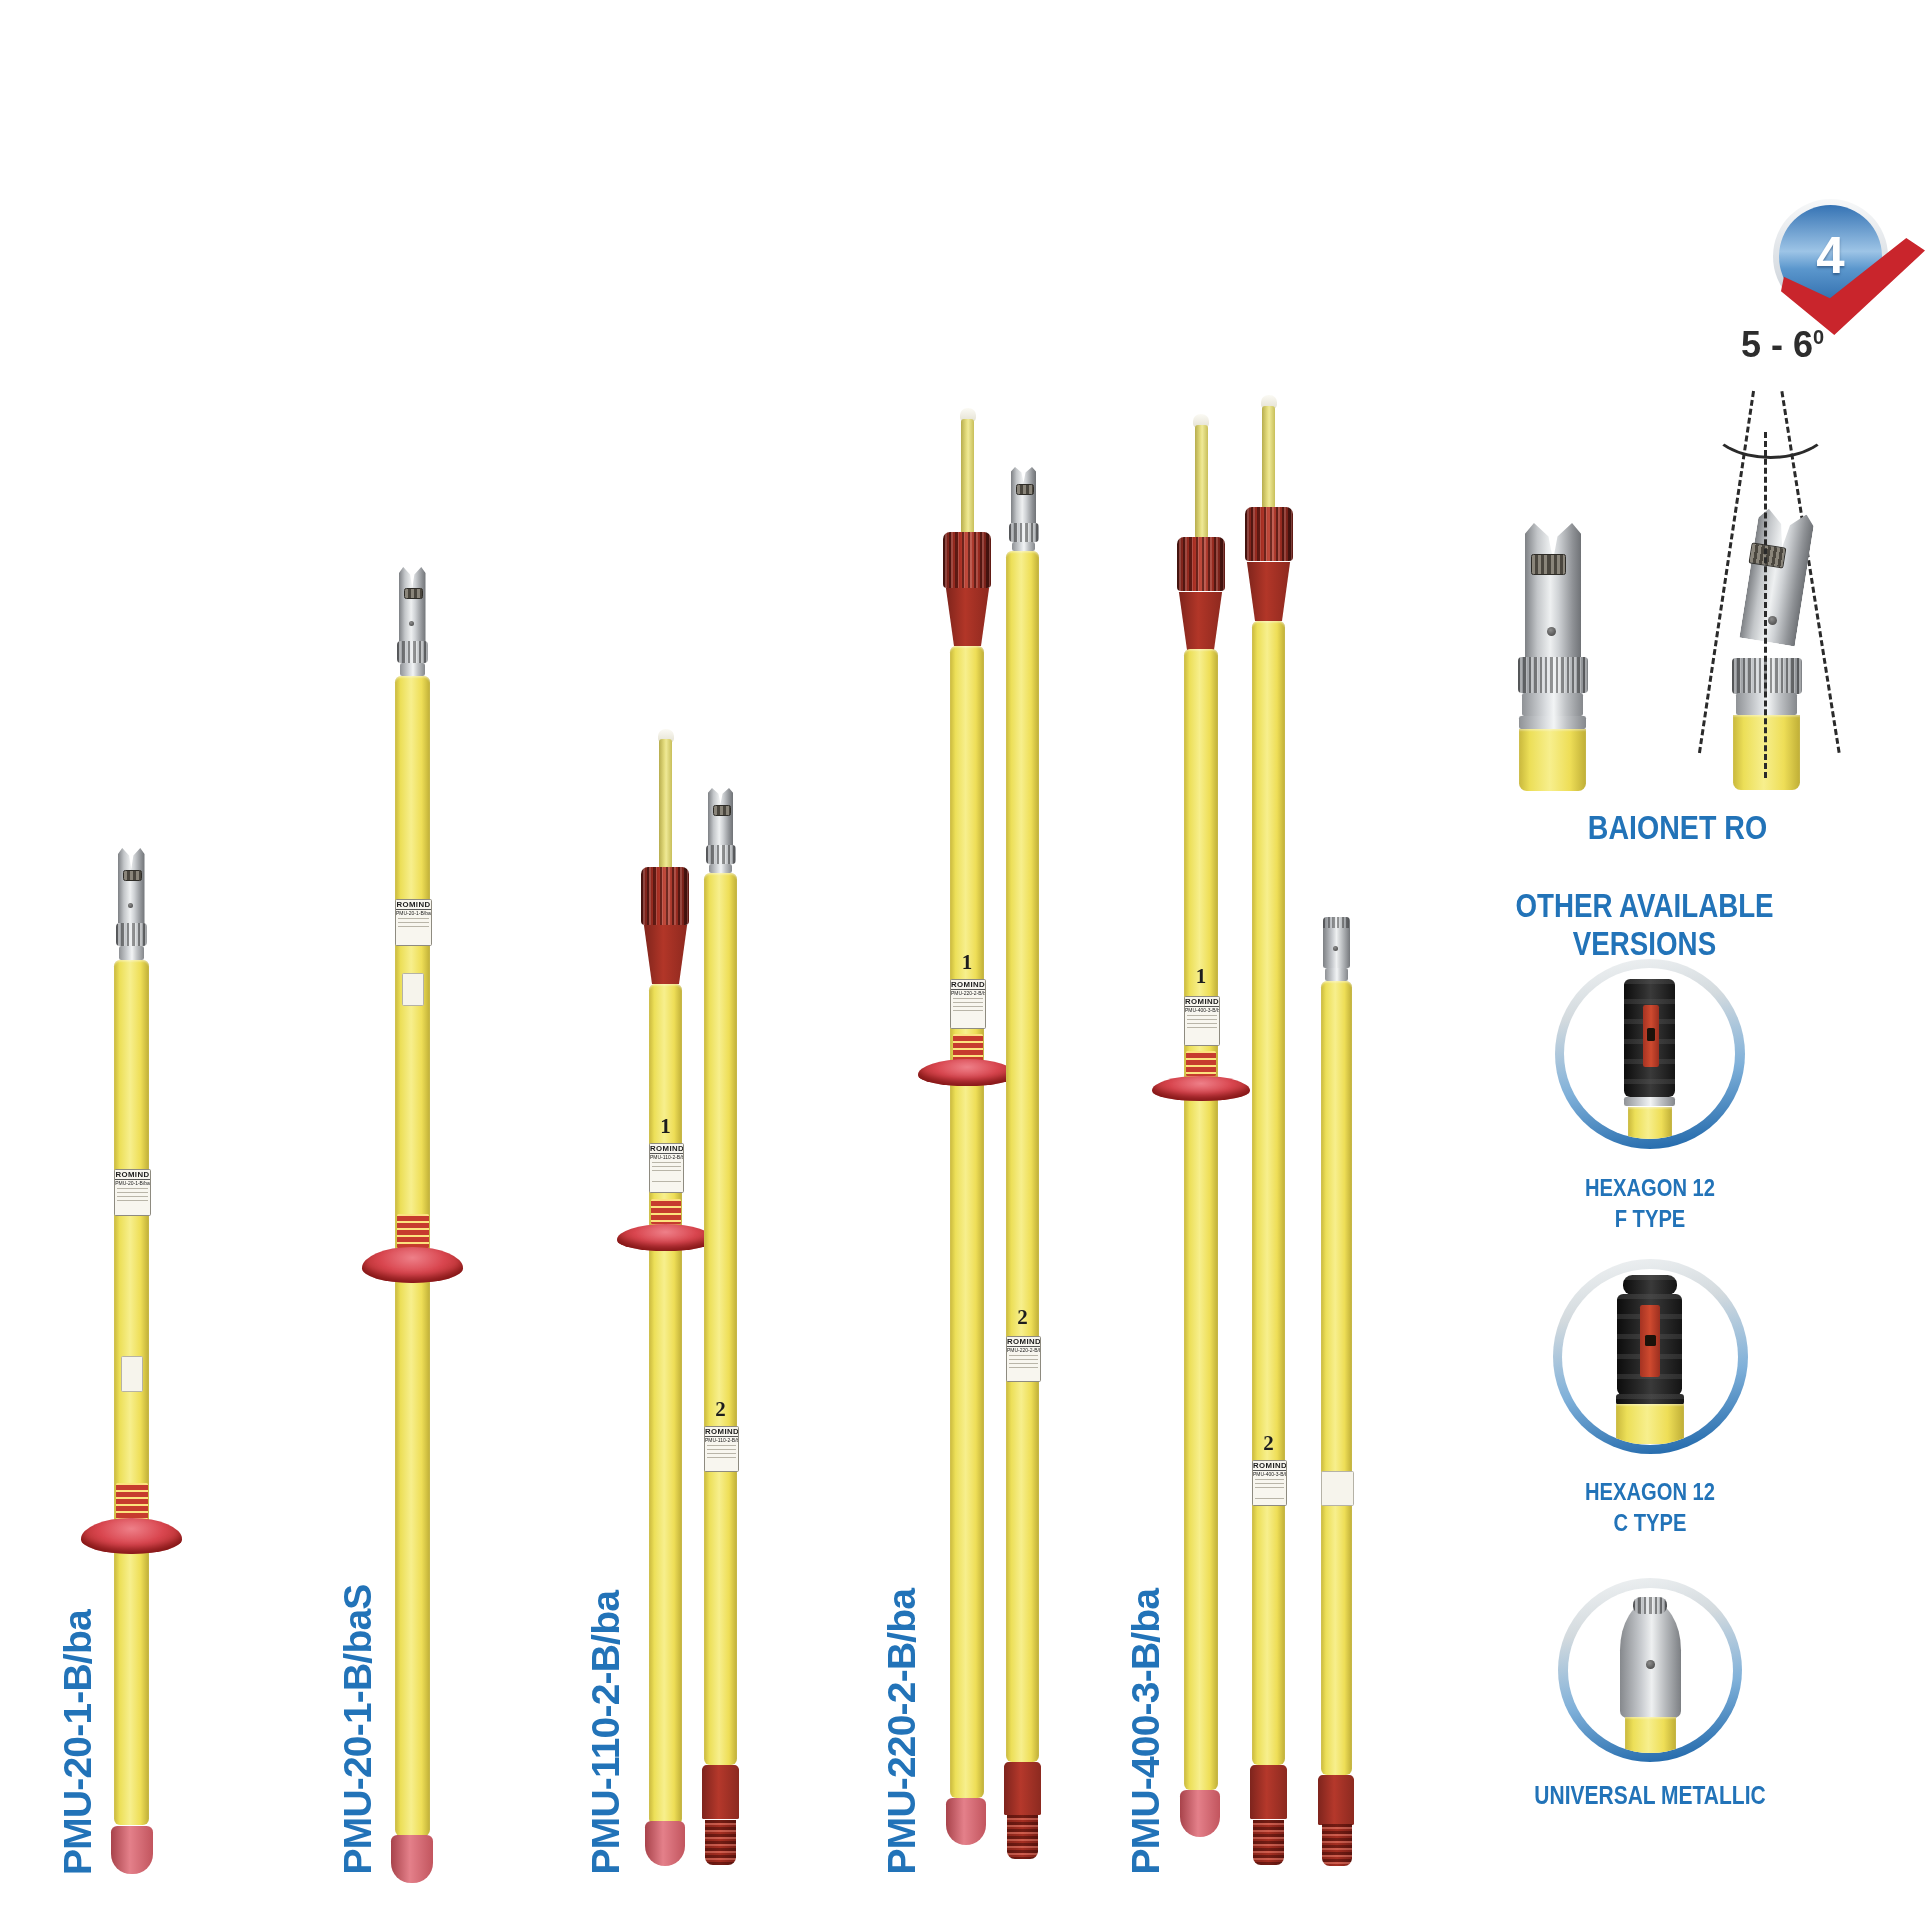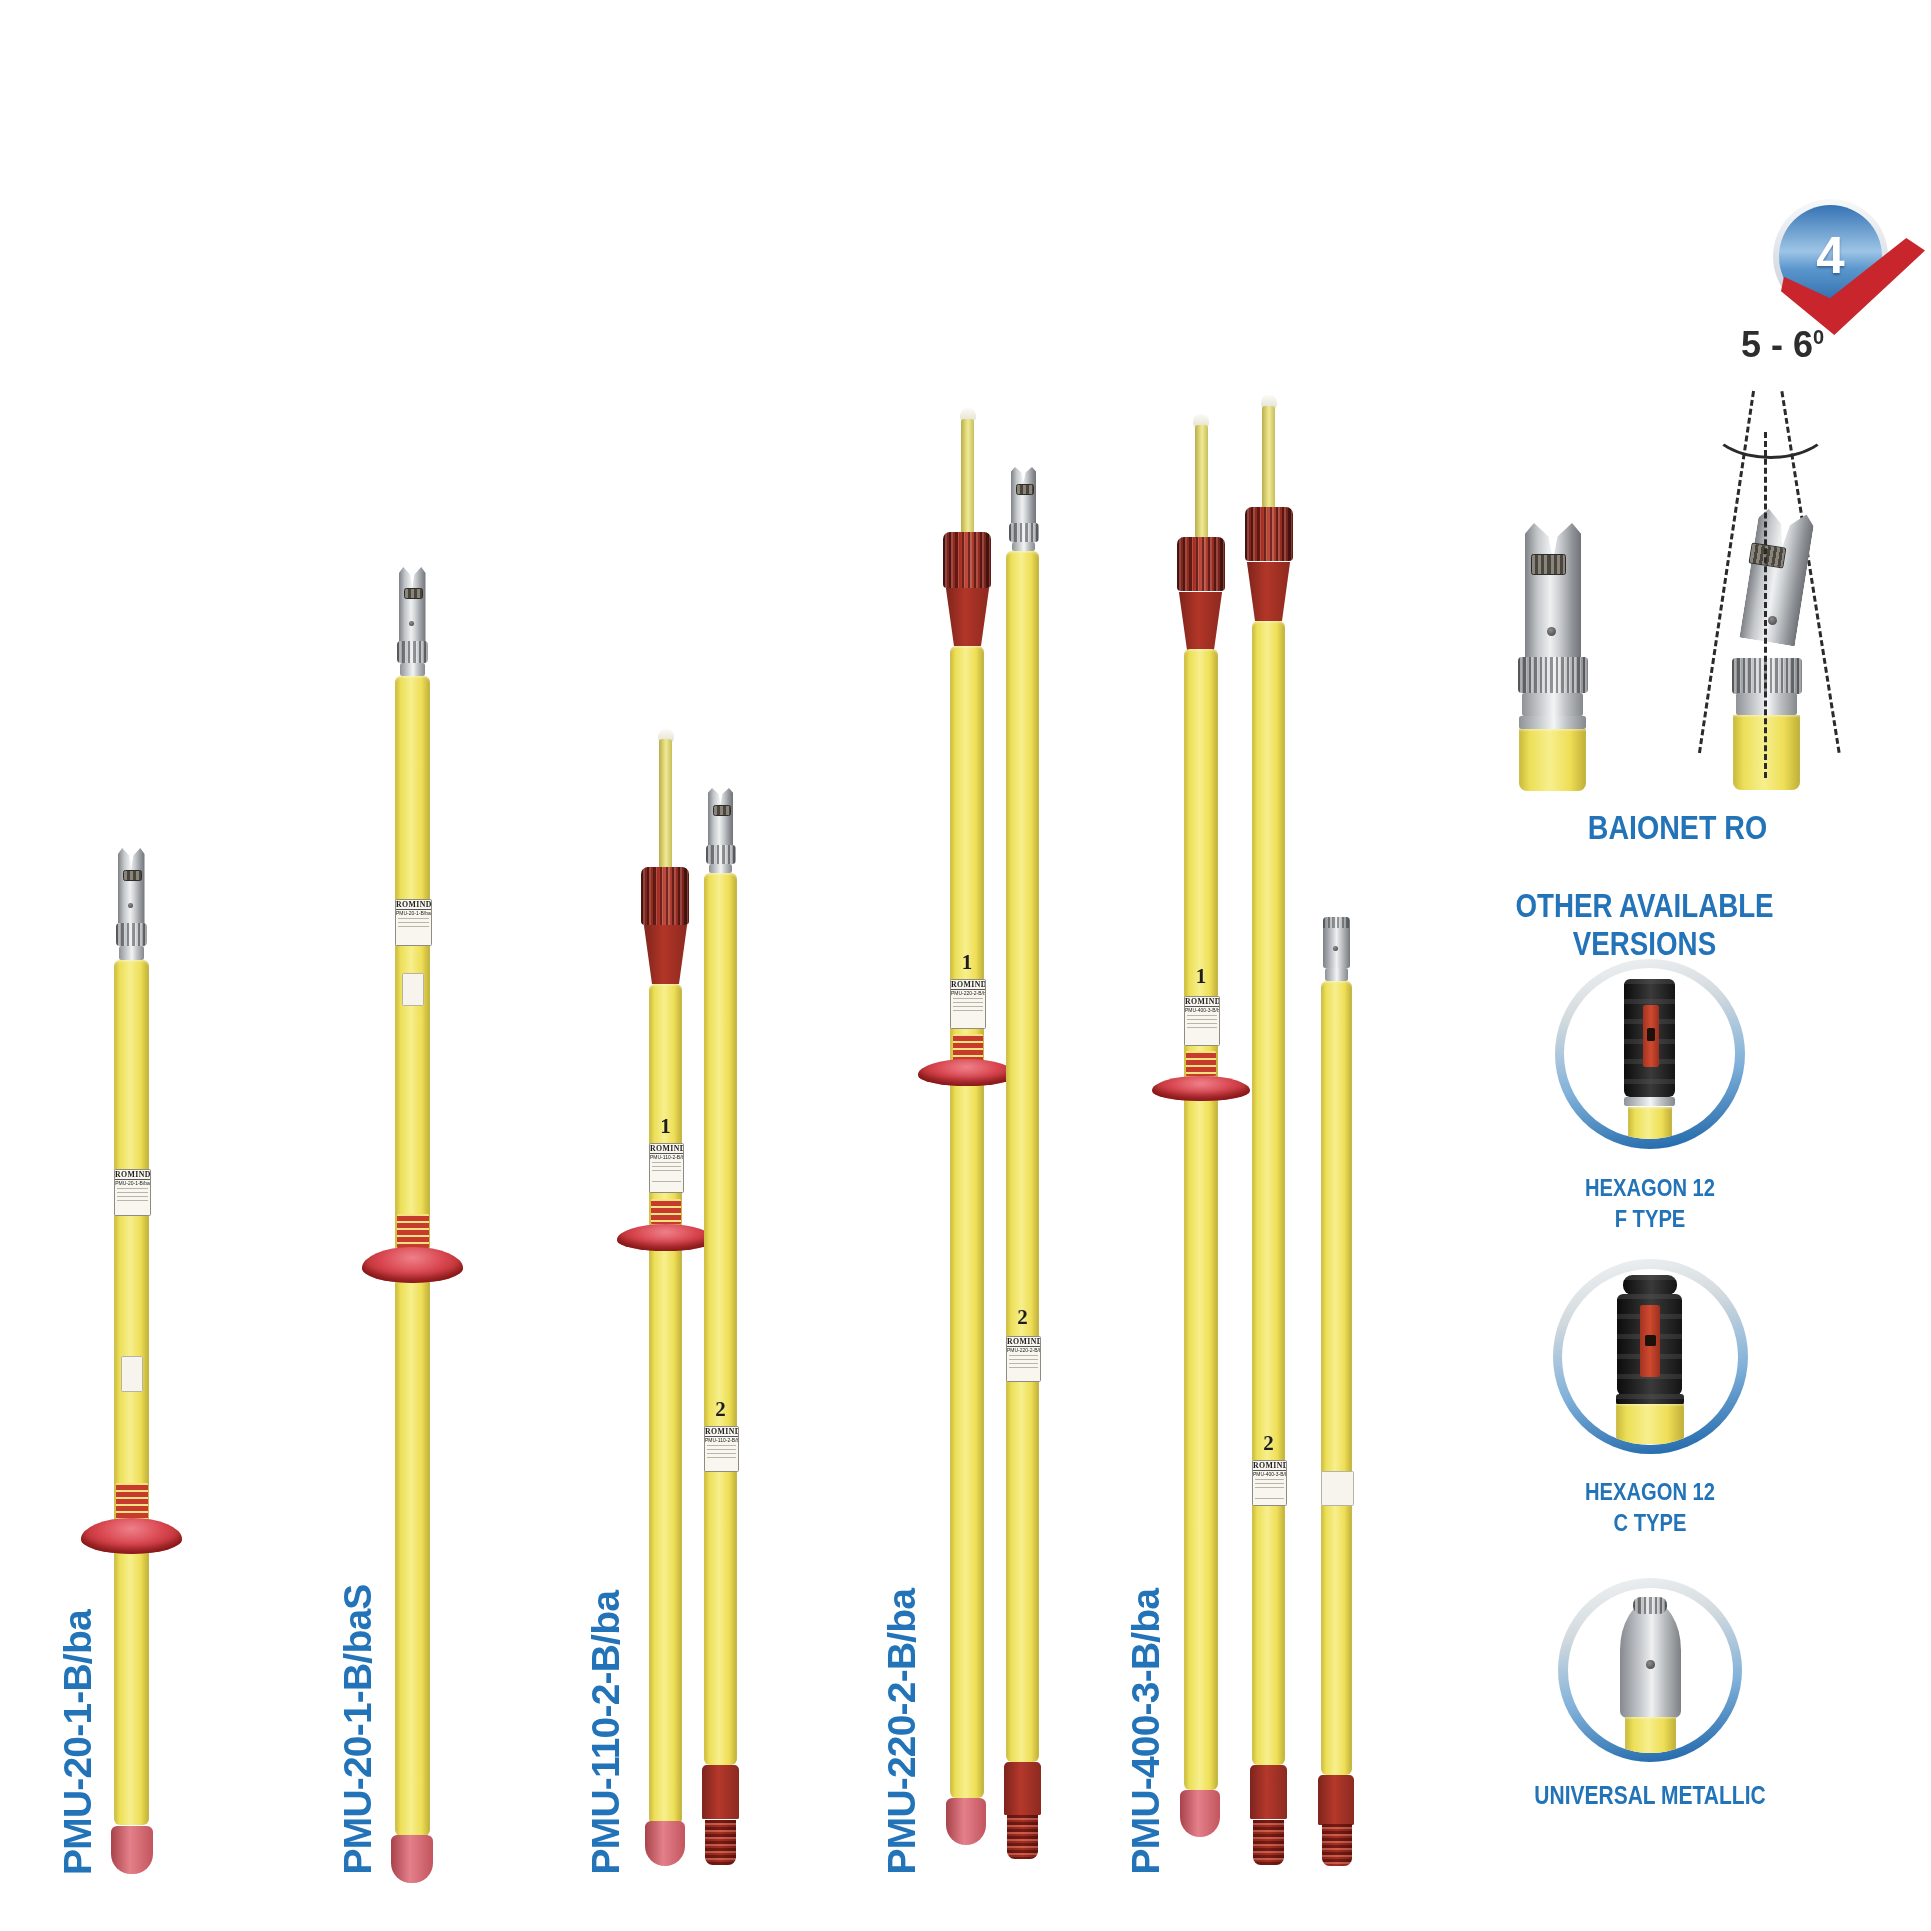--- a/index.html
+++ b/index.html
@@ -27,21 +27,21 @@
   .disc{background:radial-gradient(ellipse at 50% 30%,#ee8089 0%,#d9464f 45%,#b02c2a 85%);
         border-radius:50%/60% 60% 42% 42%;box-shadow:inset 0 -5.4px 7px rgba(90,0,0,.55);}
   .cap-pink{background:linear-gradient(90deg,#a8434b,#e4808a 45%,#c2555e);border-radius:6.2px 6.2px 20px 20px;}
   .red-end{background:linear-gradient(90deg,#7e241d,#b5382b 45%,#8c2a20);border-radius:4.7px 4.7px 1.6px 1.6px;}
   .threads{background:repeating-linear-gradient(180deg,rgba(60,5,0,.55) 0 3.1px,rgba(255,160,140,.35) 3.1px 4.7px,rgba(120,20,8,.25) 4.7px 7px),
            linear-gradient(90deg,#8c2a20,#b5382b 50%,#7e241d);border-radius:0 0 7.8px 7.8px;}
   .adapter{background:linear-gradient(90deg,#7d8084,#c9ccd0 35%,#eef0f1 50%,#b9bcbf 72%,#75787c);border-radius:3.9px 3.9px 2.3px 2.3px;}
 
   
   .p-label{background:#f8f6ef;border:0.8px solid #8e8b80;border-radius:1.6px;overflow:hidden;color:#1c1c1c;}
-  .pl-brand{font-weight:bold;font-size:7.8px;line-height:9.3px;text-align:center;letter-spacing:0.4px;border-bottom:0.8px solid #555;font-family:Liberation Serif, serif;}
+  .pl-brand{font-weight:bold;font-size:7.8px;line-height:9.3px;text-align:center;letter-spacing:0.4px;border-bottom:0.8px solid #555;}
   .pl-model{font-size:5px;line-height:7px;text-align:center;white-space:nowrap;}
   .pl-lines{margin:0.8px 2.3px 0 2.3px;height:20px;background:repeating-linear-gradient(180deg,#b9b5a8 0 0.8px,transparent 0.8px 3.9px);}
   .warn{background:repeating-linear-gradient(180deg,rgba(255,235,130,.95) 0 1.6px,transparent 1.6px 7px),#c63b2e;border-radius:1.6px;}
   .mini-sticker{background:#f6f4ec;border:0.8px solid #b5b2a6;border-radius:1.6px;}
   .num{font-family:"Liberation Serif",serif;font-weight:bold;font-size:21px;color:#1d1d1d;text-align:center;line-height:23px;}
 
   
   .vlabel{font-weight:bold;font-size:39px;color:#2273b8;white-space:nowrap;height:44px;line-height:44px;
           text-align:left;transform:rotate(-90deg);letter-spacing:-0.8px;}
   .blue-h{font-weight:bold;color:#2273b8;text-align:center;transform:scaleX(.84);}

